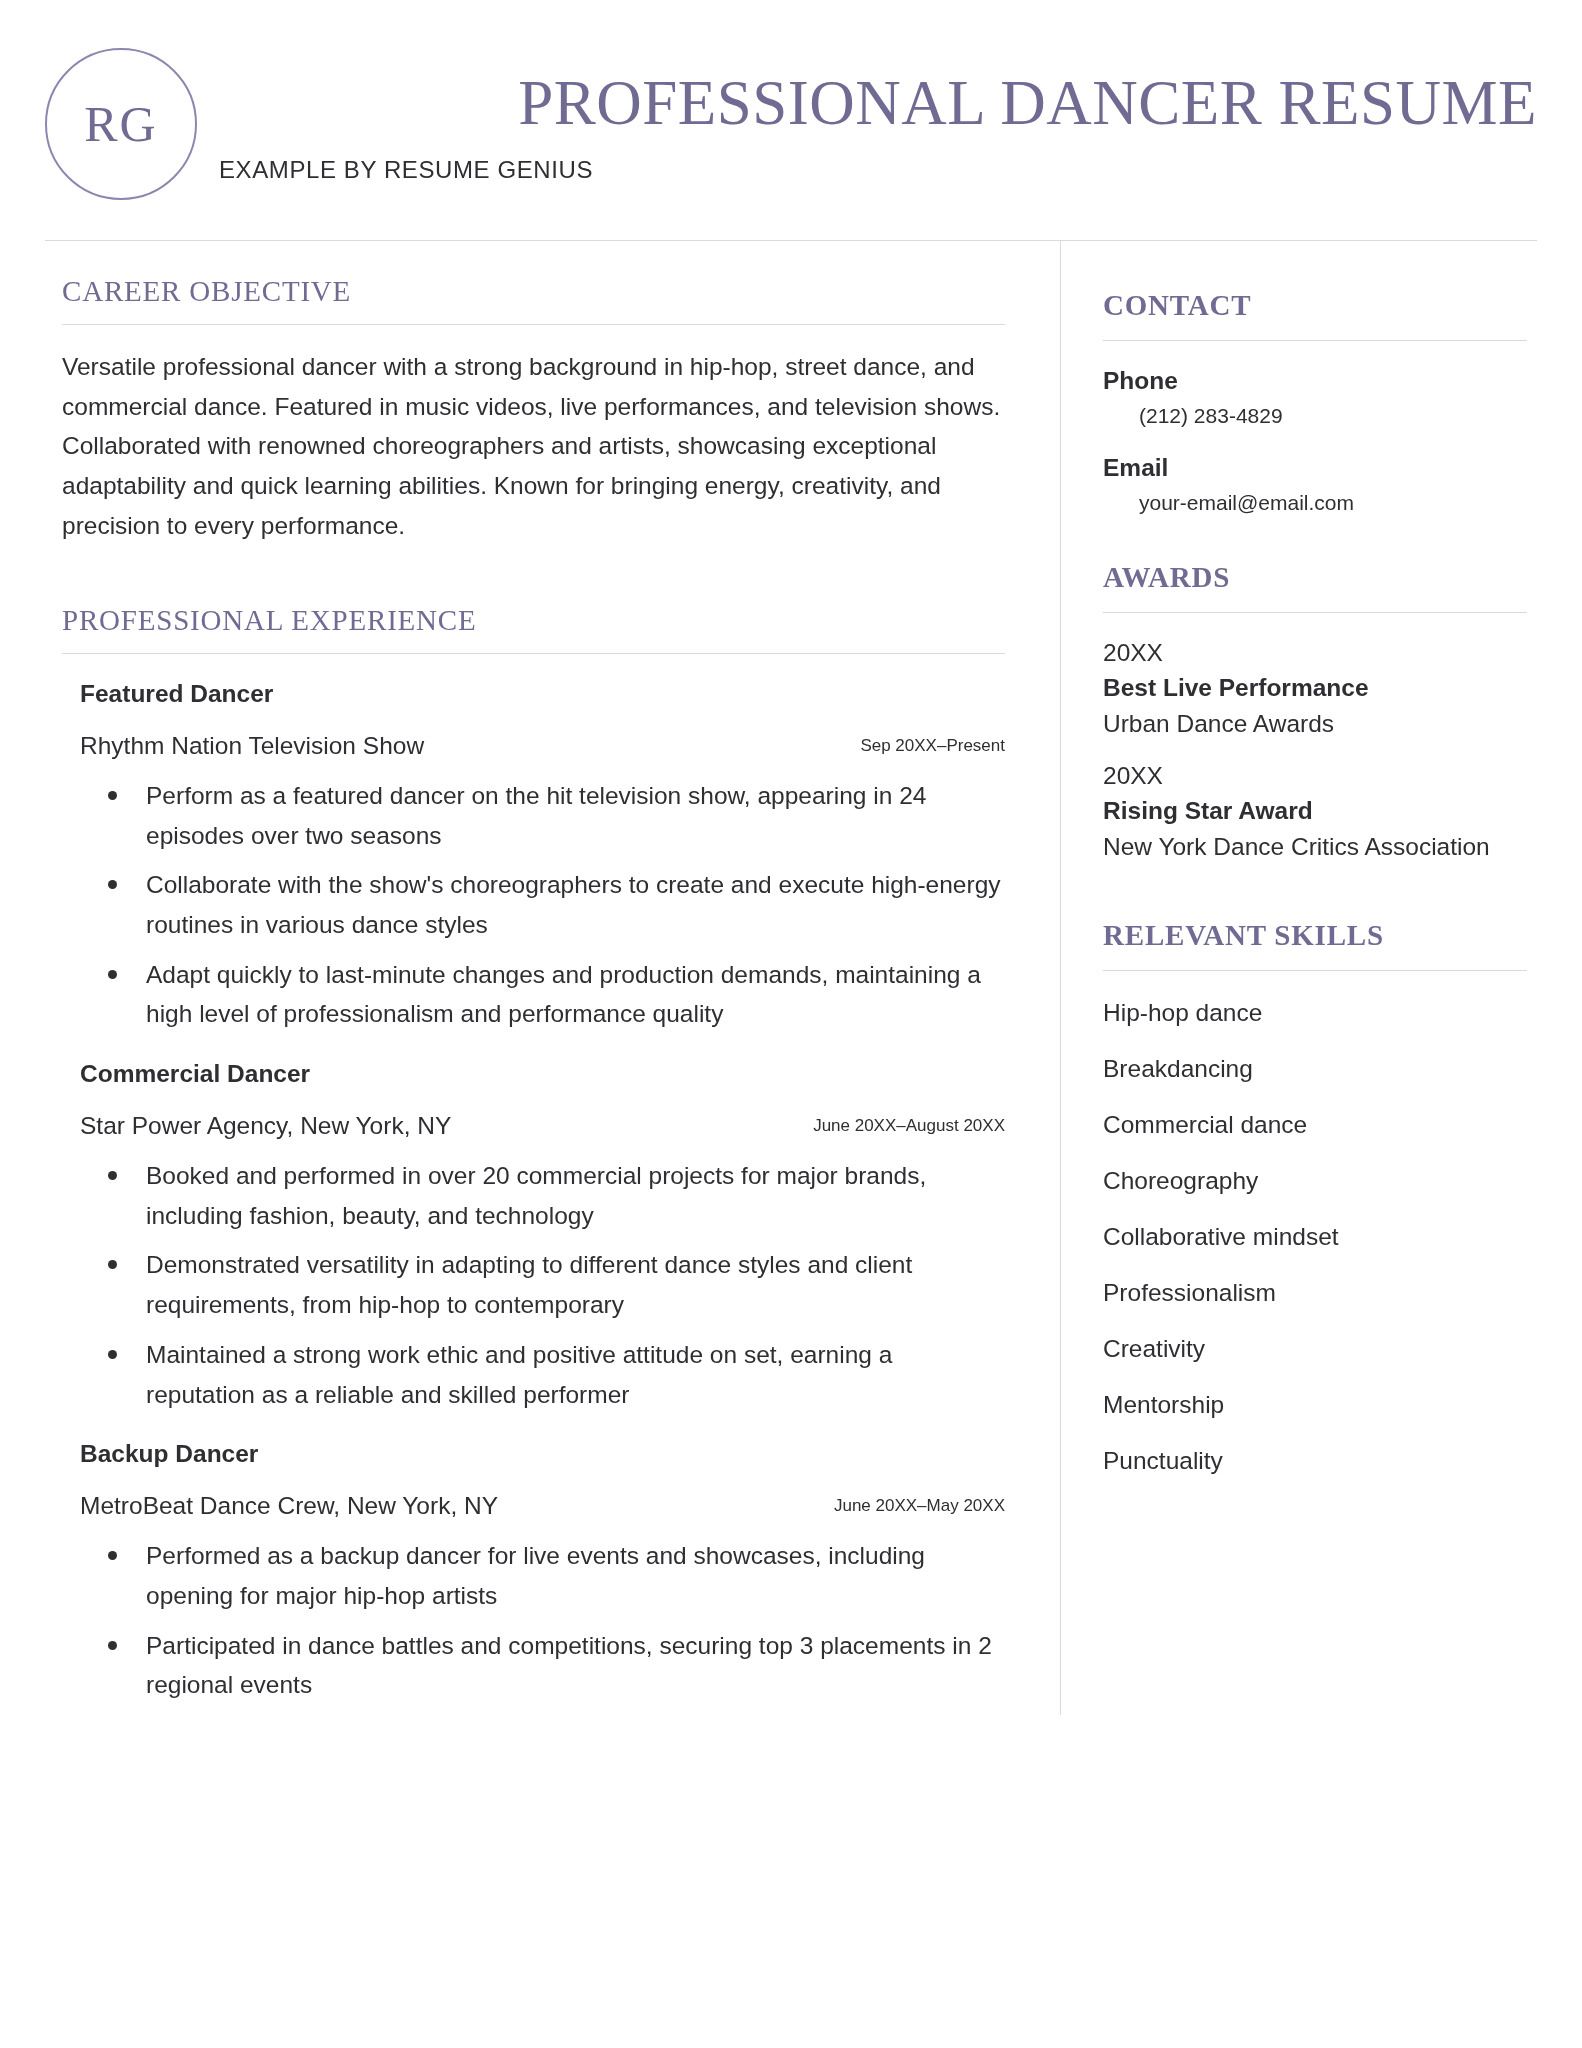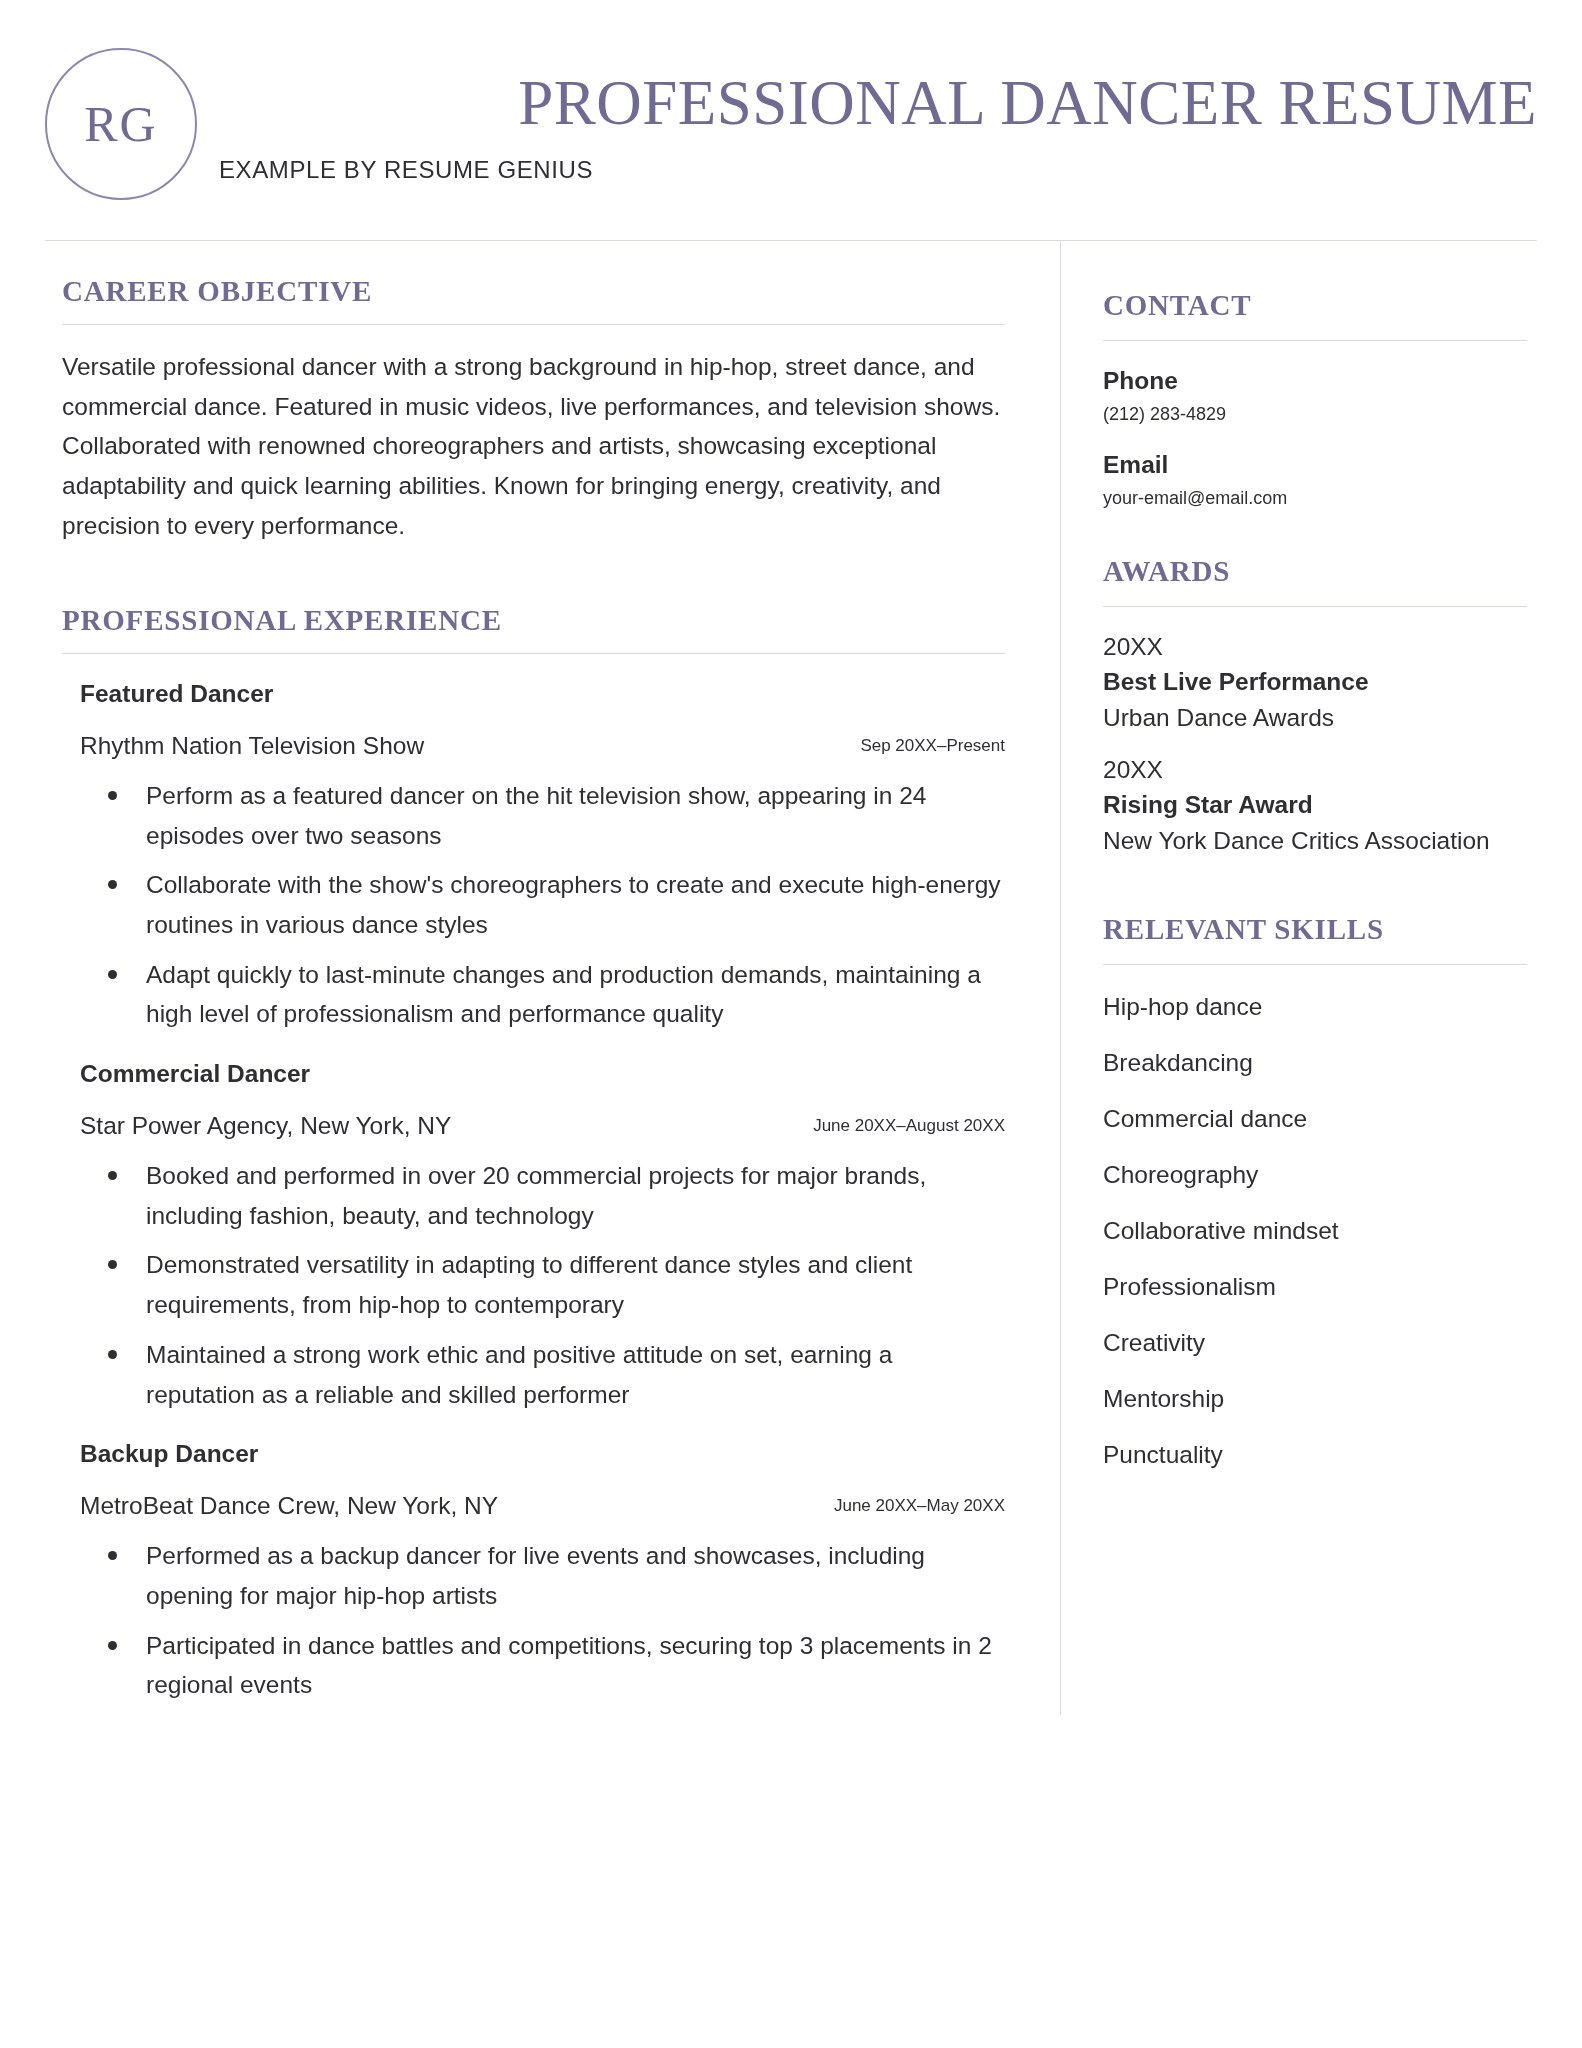--- a/index.html
+++ b/index.html
@@ -88,21 +88,21 @@
   .col-side {
     flex: 1 1 auto;
     box-sizing: border-box;
     border-left: 1px solid #d9d9e0;
     padding: 48px 10px 0 42px;
   }
 
   .sec-title {
     font-family: "Liberation Serif", serif;
     font-size: 29px;
-    font-weight: 700;
+    font-weight: 400;
     letter-spacing: 0.8px;
     color: #6f6b93;
     text-transform: uppercase;
   }
   .sec-rule {
     border: 0;
     border-top: 1px solid #d9d9e0;
     margin: 16px 0 0 0;
   }
 
@@ -174,23 +174,24 @@
     border-top: 1px solid #d9d9e0;
     margin: 18px 0 0 0;
   }
   .contact-group { margin-top: 26px; }
   .contact-label {
     font-size: 24.5px;
     font-weight: 700;
     color: #2f2f33;
   }
   .contact-value {
-    font-size: 18px;
+    font-size: 21px;
     color: #2f2f33;
     margin-top: 9px;
+    margin-left: 36px;
   }
   .awards-wrap { margin-top: 26px; }
   .award-item { margin-bottom: 22px; }
   .award-year {
     font-size: 24.5px;
     color: #2f2f33;
   }
   .award-name {
     font-size: 24.5px;
     font-weight: 700;

